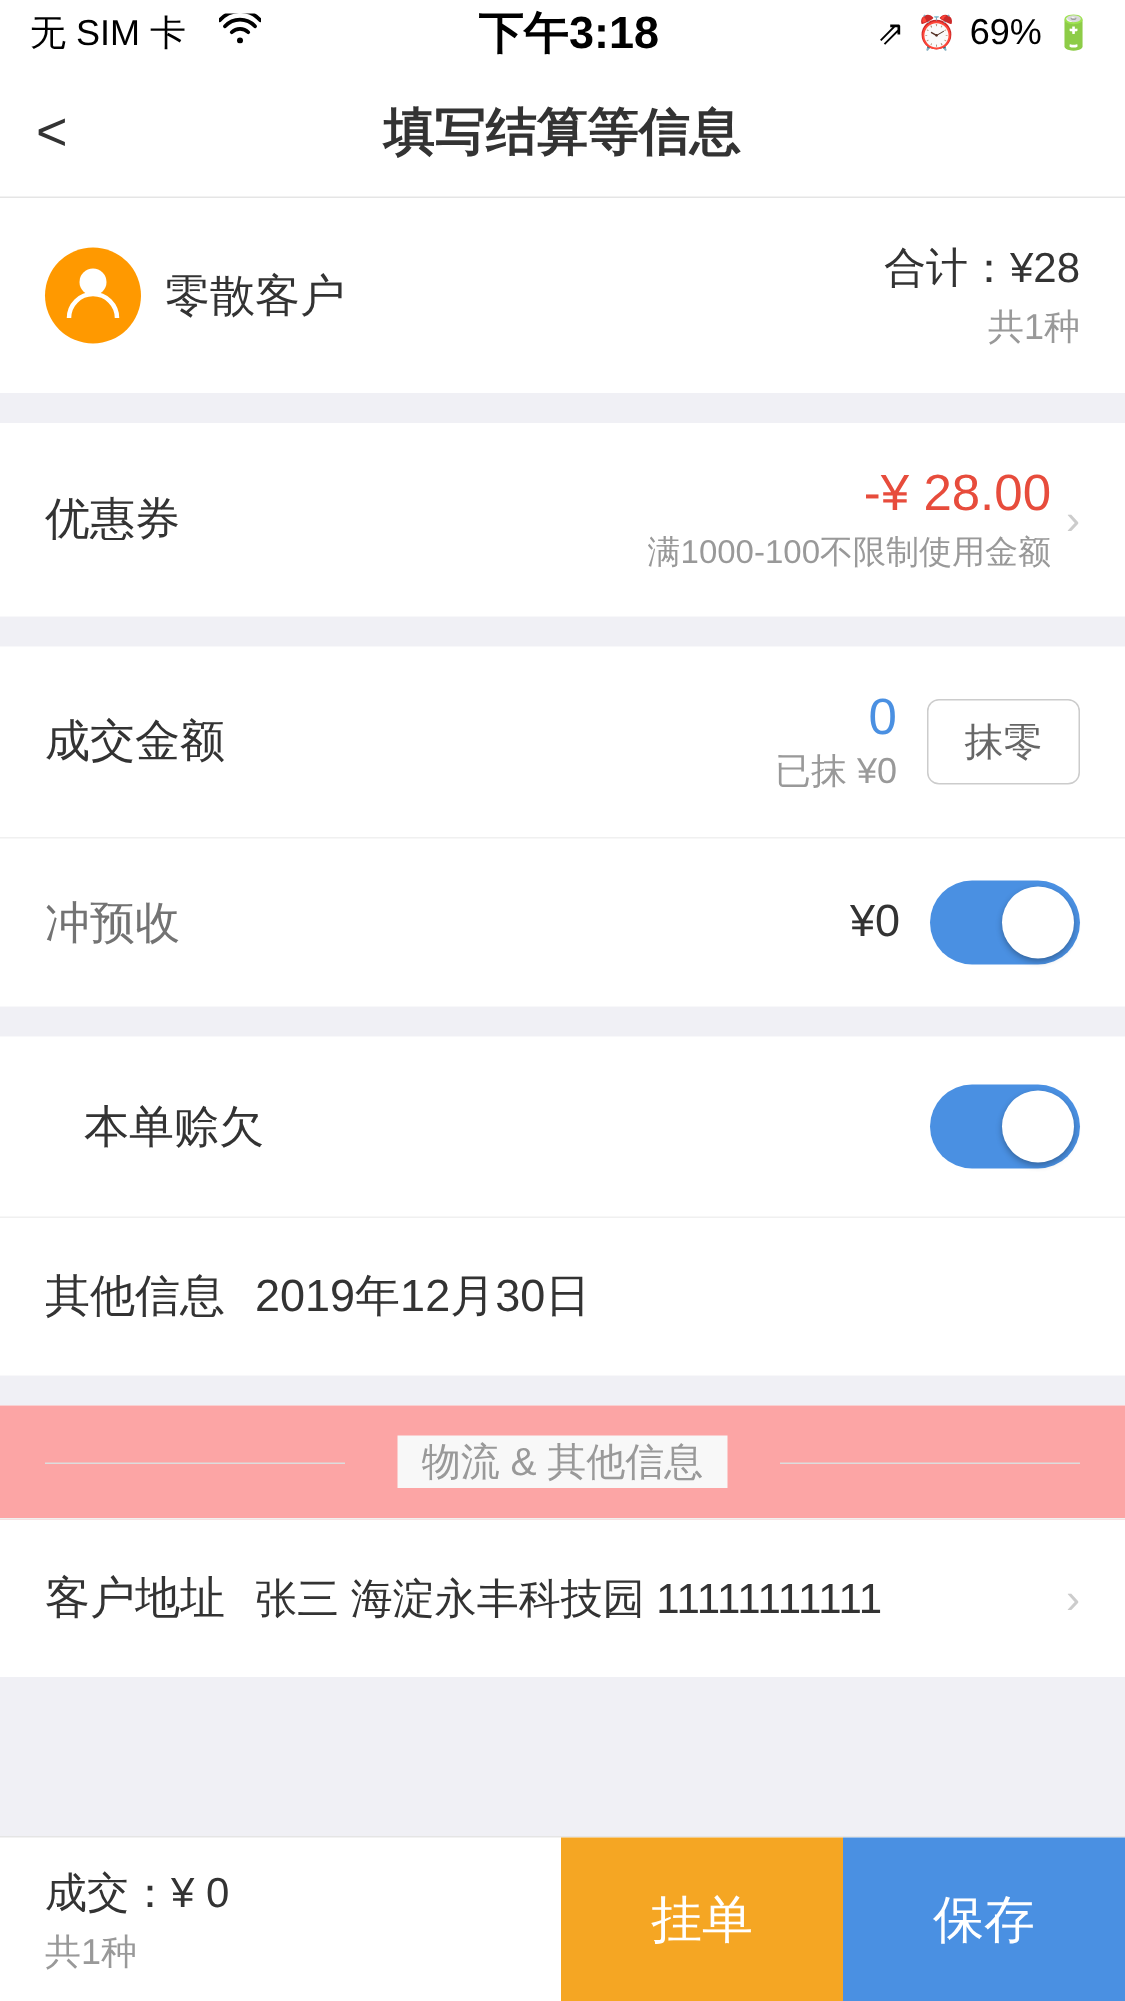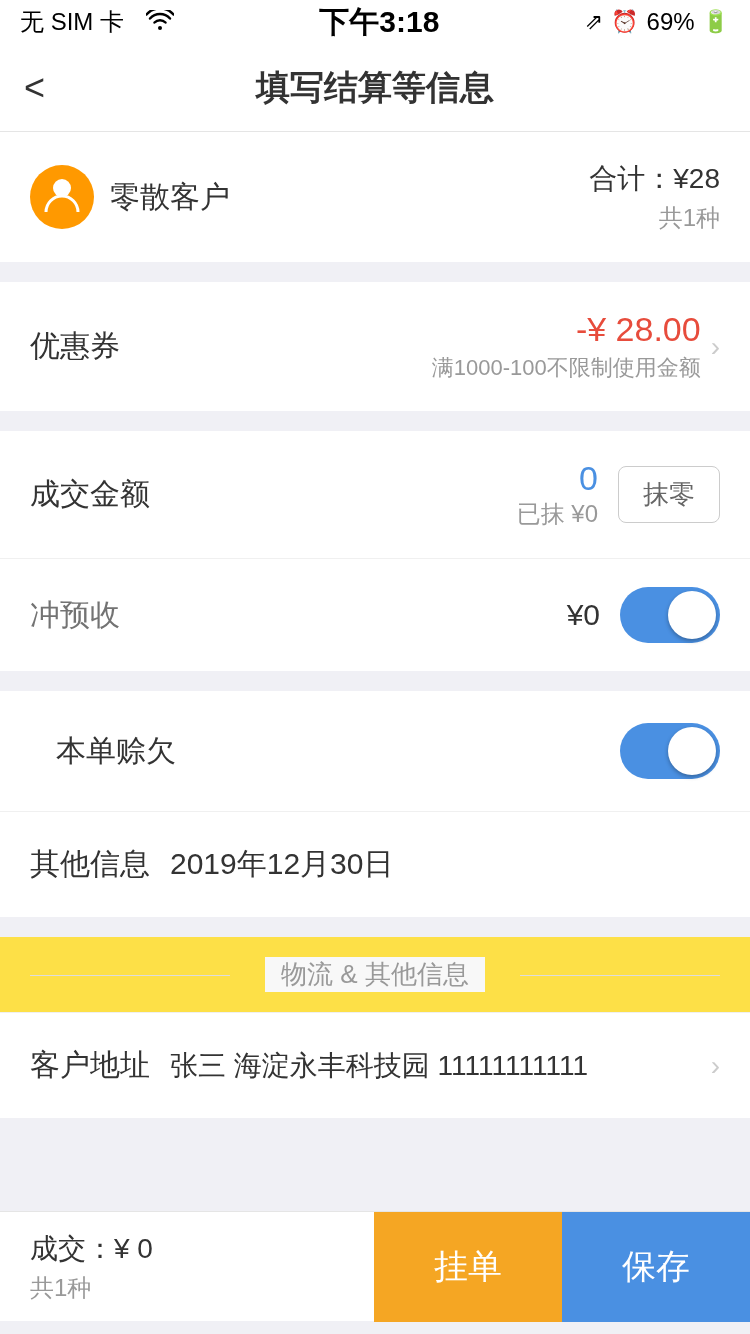--- a/index.html
+++ b/index.html
@@ -174,21 +174,21 @@
     
     .logistics-section { background: #fff; margin-bottom: 20px; }
     .logistics-header {
       display: flex;
       align-items: center;
       justify-content: center;
       padding: 20px 30px;
       border-bottom: 1px solid #f0f0f0;
       color: #999;
       font-size: 26px;
-      background: #fde047;
+      background: #fca5a5;
       position: relative;
     }
     .logistics-header::before, .logistics-header::after {
       content: '';
       position: absolute;
       top: 50%;
       width: 200px;
       height: 1px;
       background: #ddd;
     }
@@ -205,21 +205,21 @@
     .address-label { font-size: 30px; color: #333; flex-shrink: 0; margin-right: 20px; }
     .address-value { font-size: 28px; color: #333; flex: 1; }
     .address-chevron { color: #ccc; font-size: 28px; flex-shrink: 0; }
 
     
     .bottom-spacer { height: 120px; }
 
     
     .bottom-bar {
       position: fixed;
-      bottom: 13px;
+      bottom: 0;
       width: 750px;
       height: 110px;
       display: flex;
       align-items: center;
       background: #fff;
       border-top: 1px solid #e5e5e5;
     }
     .bottom-info {
       flex: 1;
       padding: 0 30px;

